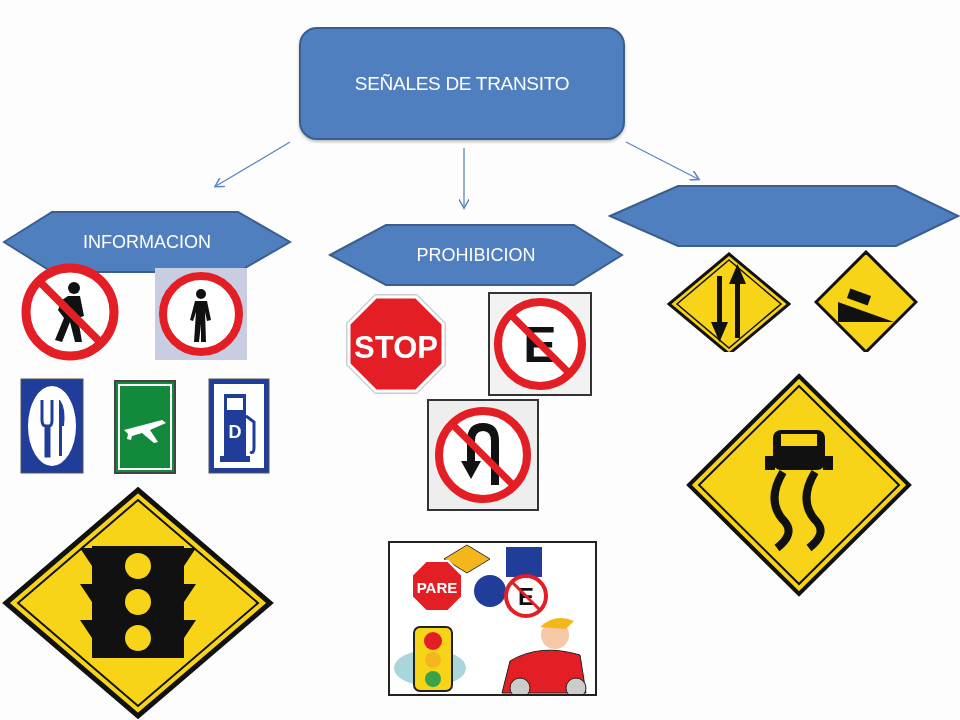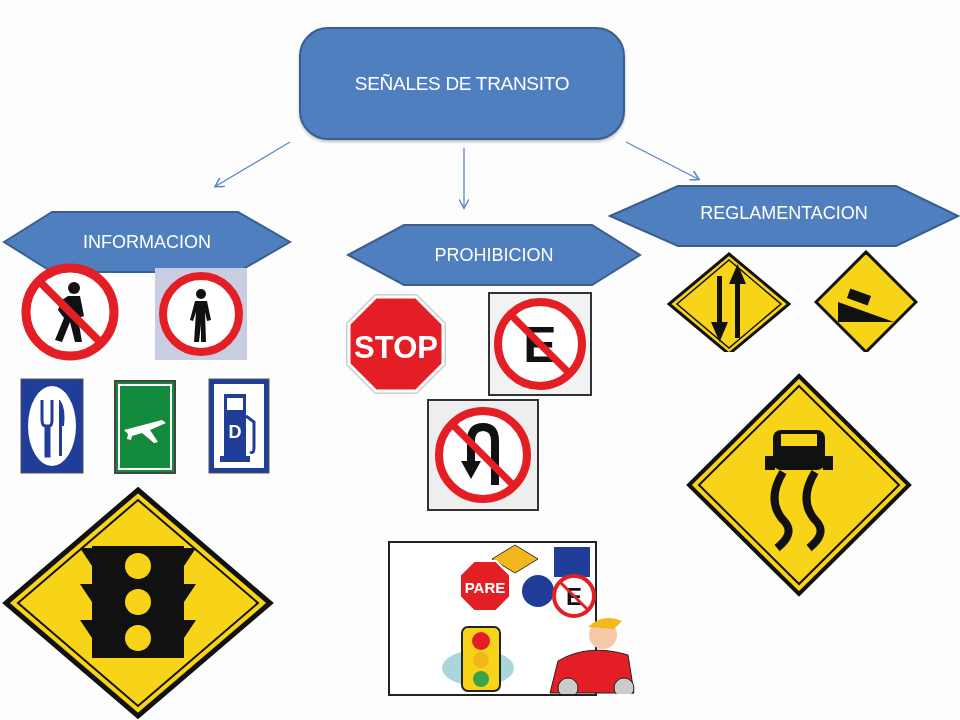--- a/index.html
+++ b/index.html
@@ -1,18 +1,18 @@
 <!DOCTYPE html>
 <html><head>
 <meta charset="utf-8">
 <style>
   html,body{margin:0;padding:0;}
   body{width:960px;height:720px;position:relative;overflow:hidden;background:#fdfdfd;font-family:"Liberation Sans",sans-serif;}
   .abs{position:absolute;}
-  .title-box{left:299px;top:27px;width:326px;height:113px;background:#4f7fbe;border:2px solid #3a5f8f;border-radius:29px;box-sizing:border-box;display:flex;align-items:center;justify-content:center;color:#fff;font-size:19px;letter-spacing:-0.3px;box-shadow:0 2px 3px rgba(0,0,0,0.25);}
+  .title-box{left:299px;top:27px;width:326px;height:113px;background:#4f7fbe;border:2px solid #3a5f8f;border-radius:18px;box-sizing:border-box;display:flex;align-items:center;justify-content:center;color:#fff;font-size:19px;letter-spacing:-0.3px;box-shadow:0 2px 3px rgba(0,0,0,0.25);}
   .hex{display:flex;align-items:center;justify-content:center;color:#fff;font-size:18px;}
   .hex svg{position:absolute;left:0;top:0;}
   .hex span{position:relative;}
   svg text{font-family:"Liberation Sans",sans-serif;}
 </style>
 </head>
 <body>
 
 <svg class="abs" style="left:0;top:0" width="960" height="720">
   <defs>
@@ -29,32 +29,31 @@
   <span>SEÑALES DE TRANSITO</span>
 </div>
 
 <div class="abs hex" style="left:2px;top:210px;width:290px;height:64px;">
   <svg width="290" height="64">
       <polygon points="2,32 50,2 236,2 288,32 236,62 50,62" fill="#4f7fbe" stroke="#3a5f8f" stroke-width="2"></polygon>
     </svg>
   <span>INFORMACION</span>
 </div>
 
-<div class="abs hex" style="left:346px;top:223px;width:296px;height:64px;">
+<div class="abs hex" style="left:328px;top:223px;width:296px;height:64px;">
   <svg width="296" height="64">
       <polygon points="2,32 58,2 246,2 294,32 246,62 58,62" fill="#4f7fbe" stroke="#3a5f8f" stroke-width="2"></polygon>
     </svg>
   <span>PROHIBICION</span>
 </div>
 
 <div class="abs hex" style="left:608px;top:184px;width:352px;height:64px;">
   <svg width="352" height="64">
       <polygon points="2,32 70,2 288,2 350,32 288,62 70,62" fill="#4f7fbe" stroke="#3a5f8f" stroke-width="2"></polygon>
     </svg>
-  <span style="top:-3px">REGLAMENTACION</span>
 </div>
 
 <svg class="abs" style="left:18px;top:262px" width="104" height="100">
   <circle cx="52" cy="50" r="44" fill="#fff" stroke="#e31e24" stroke-width="9"></circle>
   <circle cx="56" cy="26" r="6" fill="#111"></circle>
   <path d="M50,34 L62,34 L66,54 L60,56 L64,80 L57,80 L52,60 L44,80 L37,78 L46,56 L40,48 L44,38" fill="#111"></path>
   <line x1="20" y1="18" x2="84" y2="82" stroke="#e31e24" stroke-width="8"></line>
 </svg>
 <div class="abs" style="left:155px;top:268px;width:92px;height:92px;background:#c9cde2;">
   <svg width="92" height="92">
@@ -104,21 +103,21 @@
   <text x="52" y="70" fill="#111" font-size="50" font-weight="bold" text-anchor="middle">E</text>
   <line x1="24" y1="24" x2="80" y2="80" stroke="#e31e24" stroke-width="7"></line>
 </svg>
 <svg class="abs" style="left:427px;top:399px" width="112" height="112">
   <rect x="1" y="1" width="110" height="110" fill="#eee" stroke="#333" stroke-width="2"></rect>
   <circle cx="56" cy="56" r="44" fill="#fff" stroke="#e31e24" stroke-width="8"></circle>
   <path d="M68,86 L68,42 Q68,28 56,28 Q44,28 44,42 L44,66" fill="none" stroke="#111" stroke-width="8"></path>
   <polygon points="34,62 54,62 44,80" fill="#111"></polygon>
   <line x1="26" y1="26" x2="86" y2="86" stroke="#e31e24" stroke-width="7"></line>
 </svg>
-<div class="abs" style="left:388px;top:541px;width:209px;height:155px;background:#fff;border:2px solid #222;box-sizing:border-box;padding-left:48px;">
+<div class="abs" style="left:388px;top:541px;width:209px;height:155px;background:#fff;border:2px solid #222;box-sizing:border-box;">
   <svg width="205" height="151">
     <polygon points="77,2 100,16 77,30 54,16" fill="#f3b71c" stroke="#333"></polygon>
     <rect x="116" y="4" width="36" height="30" fill="#1f3d99"></rect>
     <polygon points="36,18 58,18 72,32 72,54 58,68 36,68 22,54 22,32" fill="#e31e24" stroke="#fff" stroke-width="2"></polygon>
     <text x="47" y="50" fill="#fff" font-size="15" font-weight="bold" text-anchor="middle">PARE</text>
     <circle cx="100" cy="48" r="16" fill="#1f3d99"></circle>
     <circle cx="136" cy="53" r="20" fill="#fff" stroke="#e31e24" stroke-width="4"></circle>
     <text x="136" y="62" font-size="24" font-weight="bold" text-anchor="middle" fill="#111">E</text>
     <line x1="122" y1="39" x2="150" y2="67" stroke="#e31e24" stroke-width="3"></line>
     <ellipse cx="40" cy="125" rx="36" ry="18" fill="#a9d6da"></ellipse>

